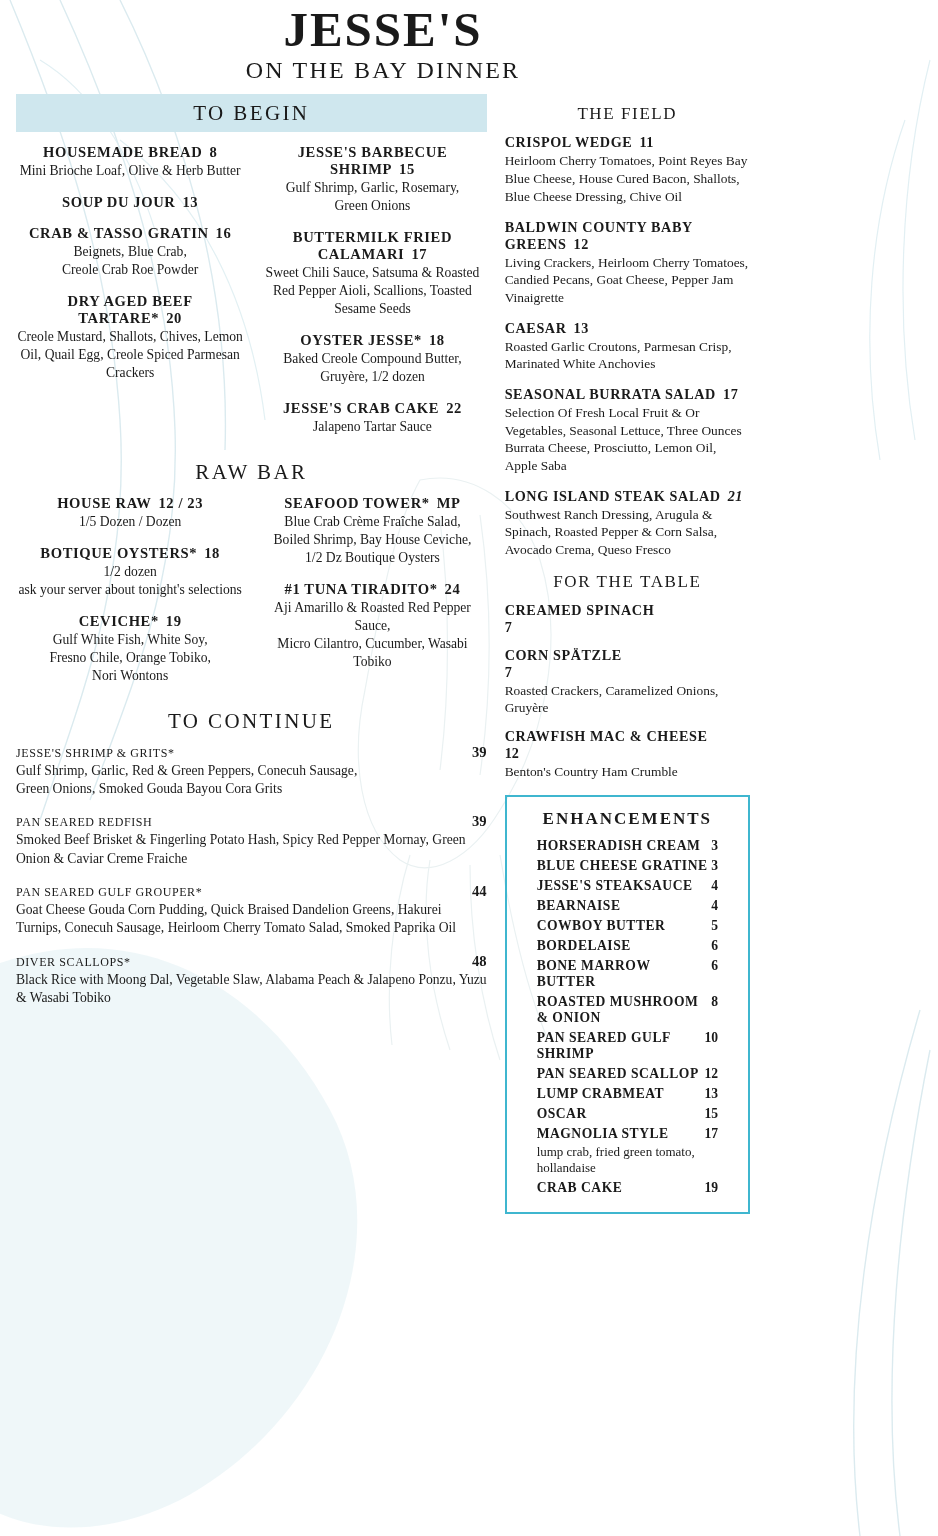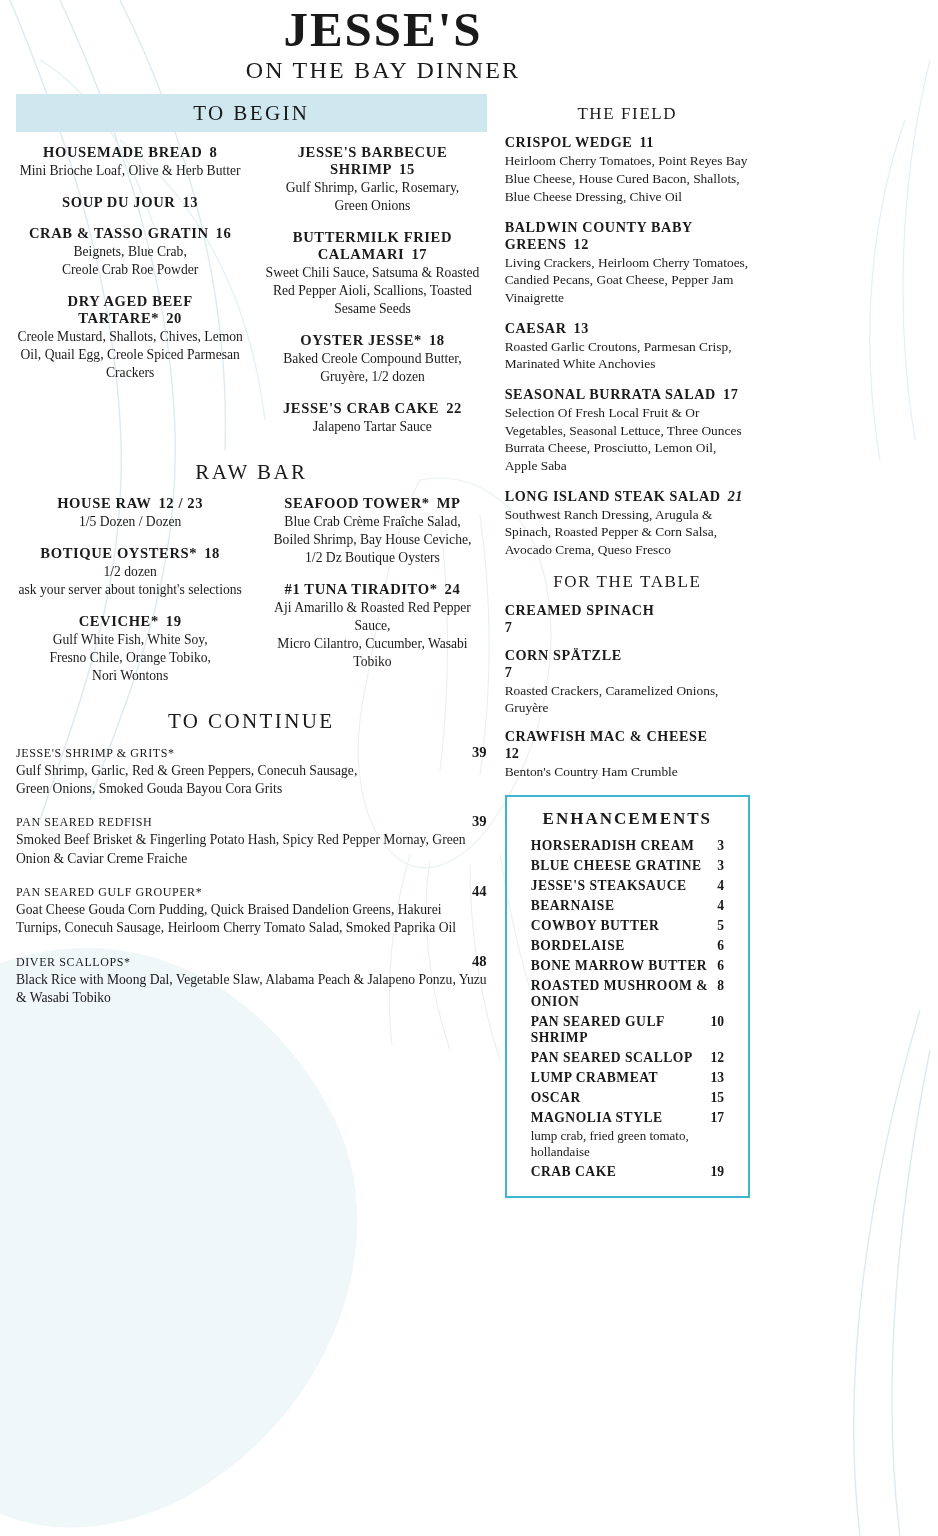--- a/index.html
+++ b/index.html
@@ -79,21 +79,21 @@
   .r-desc { font-size:13.4px; line-height:1.32; margin-top:1px; }
 
   .table-row { display:flex; justify-content:space-between; align-items:baseline;flex-direction:column; }
   .table-row .n { font-size:14.2px; font-weight:bold; letter-spacing:.6px; text-transform:uppercase; }
   .table-row .p { font-size:14.2px; font-weight:bold; }
   .tbl-item { margin-bottom:11px; }
 
   
   .enh {
     border:2px solid #3fb6cf;
-    padding:10px 24px 12px;
+    padding:10px 30px 12px;
     margin-top:14px;
   }
   .enh h3 {
     margin:2px 0 9px; text-align:center;
     font-size:17px; letter-spacing:2px; font-weight:bold;
   }
   .enh-row { display:flex; justify-content:space-between; align-items:baseline; margin-bottom:4px; }
   .enh-row .n { font-size:13.6px; font-weight:bold; letter-spacing:.5px; text-transform:uppercase; }
   .enh-row .p { font-size:13.6px; font-weight:bold; }
   .enh-sub { font-size:13px; margin:-2px 0 4px; }

